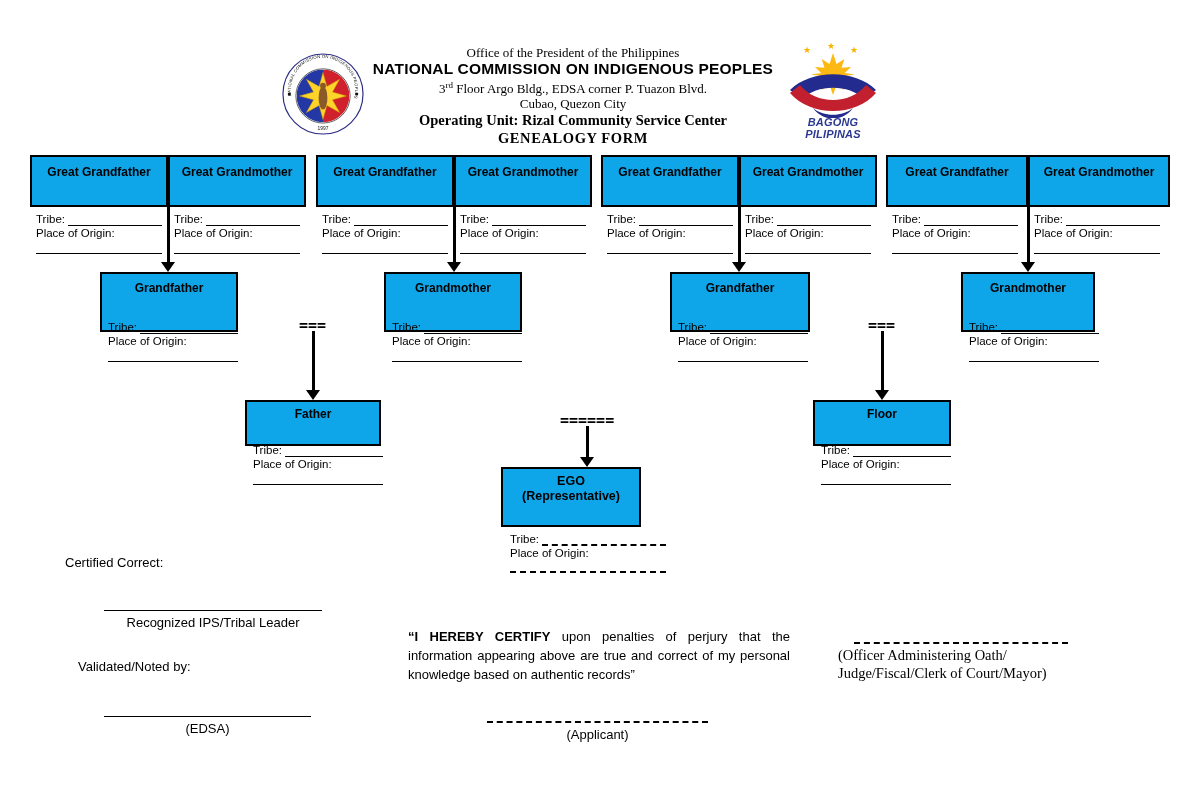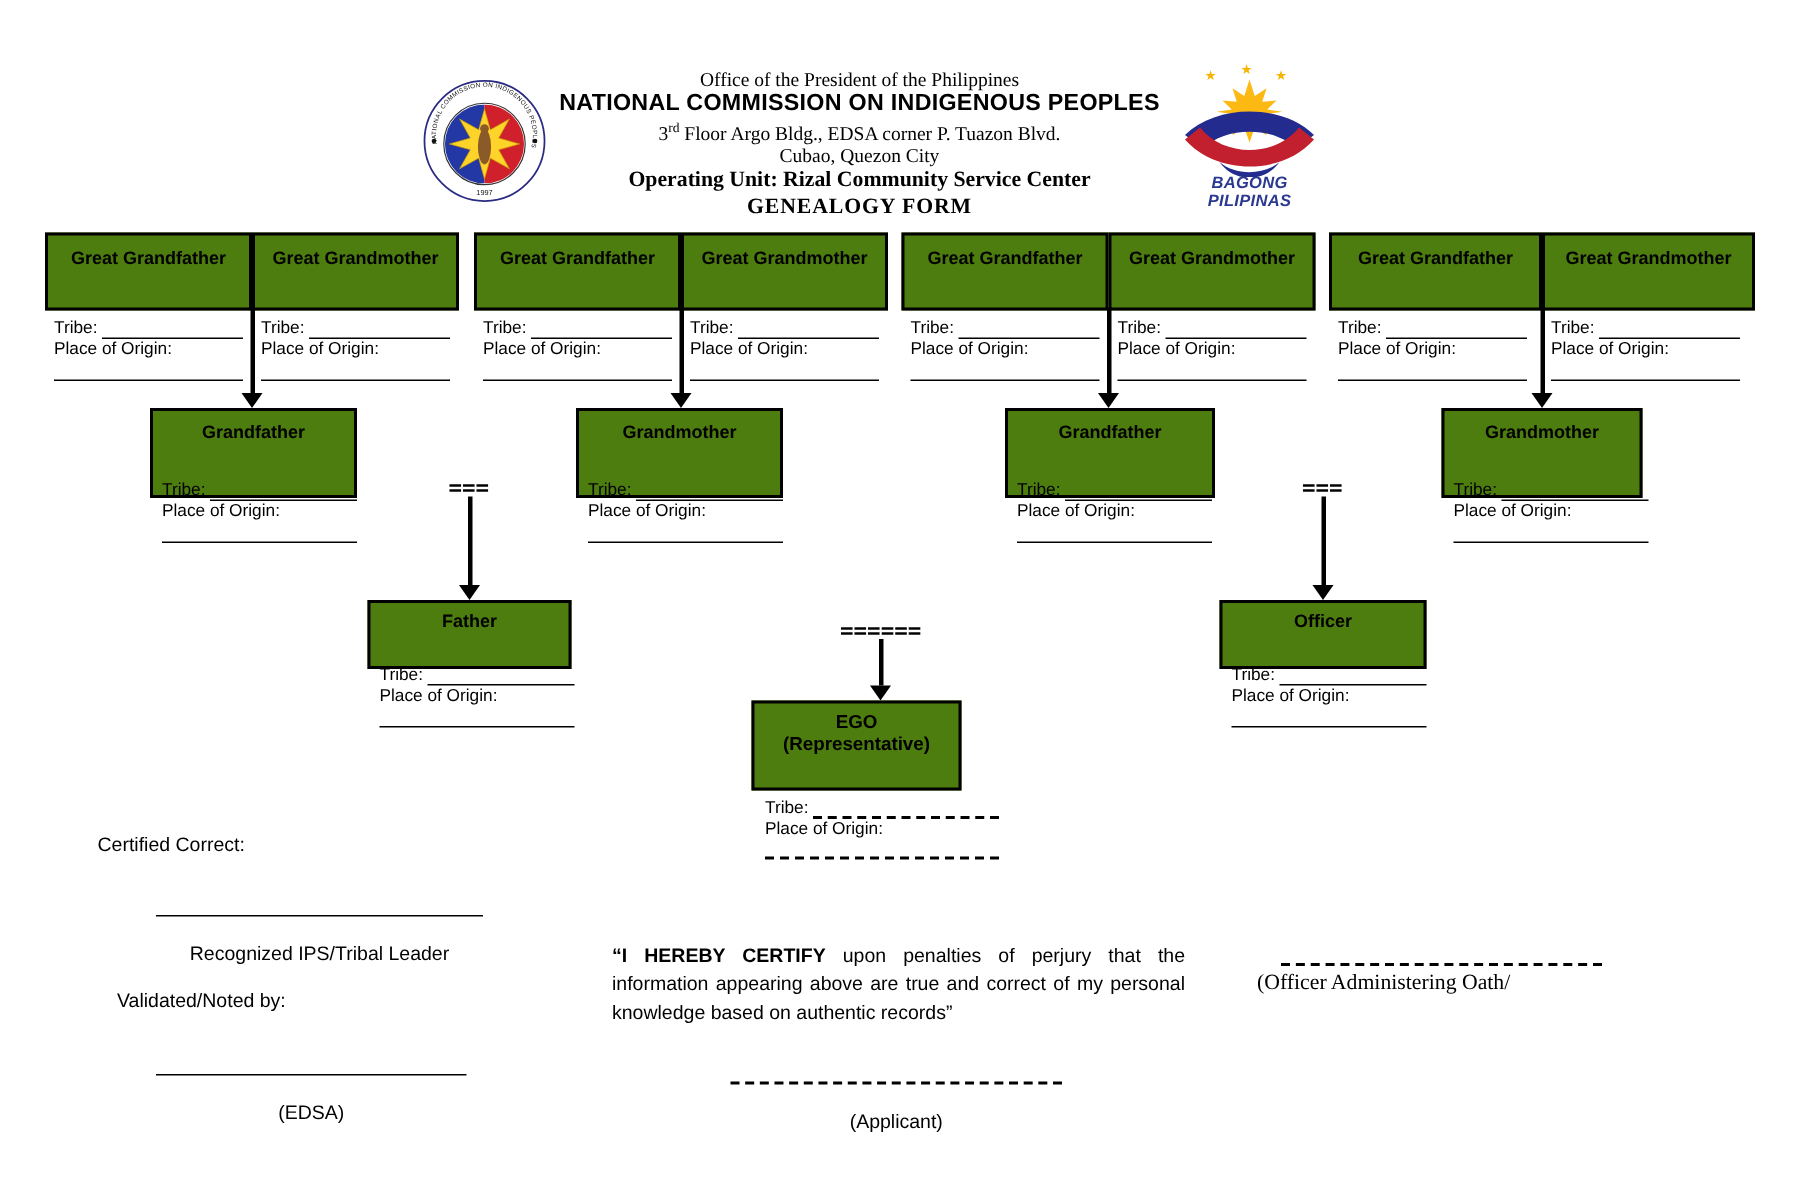--- a/index.html
+++ b/index.html
@@ -13,21 +13,21 @@
   .hdr-addr{font-family:"Liberation Serif",serif;font-size:13px;line-height:15px;}
   .hdr-addr sup{font-size:9px;}
   .hdr-city{font-family:"Liberation Serif",serif;font-size:13px;line-height:15px;}
   .hdr-unit{font-family:"Liberation Serif",serif;font-size:14.5px;font-weight:bold;line-height:18px;}
   .hdr-title{font-family:"Liberation Serif",serif;font-size:14.5px;font-weight:bold;line-height:18px;letter-spacing:0.6px;}
   .logo{position:absolute;}
   .bagong-caption{position:absolute;left:779px;top:116px;width:108px;text-align:center;
         font-size:11px;font-weight:bold;font-style:italic;color:#2b3990;letter-spacing:0.2px;}
 
   
-  .box{position:absolute;box-sizing:border-box;background:#4d7c0f;border:2px solid #000;
+  .box{position:absolute;box-sizing:border-box;background:#0ea5e9;border:2px solid #000;
        text-align:center;font-weight:bold;font-size:12px;}
   .ggbox{width:138px;height:52px;padding-top:8px;}
   .gpbox{height:60px;border-width:2.5px;padding-top:7px;}
   .pbox{height:46px;border-width:2.5px;padding-top:5px;}
   .egobox{border-width:2.5px;padding-top:5px;line-height:15px;font-size:12.5px;}
 
   
   .fields{position:absolute;font-size:11.5px;line-height:14px;}
   .frow{display:flex;align-items:flex-end;}
   .flabel{white-space:nowrap;padding-right:3px;}
@@ -41,21 +41,21 @@
   .varrow::after{content:"";position:absolute;left:50%;bottom:-10px;transform:translateX(-50%);
        border:7px solid transparent;border-bottom:none;border-top:10px solid #000;}
   .msym{position:absolute;font-family:"DejaVu Sans Mono",monospace;font-weight:bold;
        font-size:15px;line-height:14px;letter-spacing:0;}
 
   
   .flabel-lg{position:absolute;font-size:13px;}
   .sigblock{position:absolute;text-align:center;font-size:13px;}
   .sigline{border-bottom:1.5px solid #000;height:0;}
   .sigline-dash{border-bottom:2px dashed #000;height:0;}
-  .sigcap{margin-top:17px;}
+  .sigcap{margin-top:4px;}
   .certify{position:absolute;left:408px;top:627px;width:382px;font-size:13px;line-height:19px;
        text-align:justify;}
   .officer{position:absolute;left:838px;top:642px;width:245px;text-align:left;
        font-family:Liberation Serif, serif;font-size:14.5px;line-height:18px;}
   .officer .sigline-dash{width:214px;margin:0 auto 2px auto;}
 </style>
 </head>
 <body>
 
 <div id="page">
@@ -249,21 +249,21 @@
     <div class="blank"></div>
   </div>
 
   <div class="msym" style="left:299px;top:318px;">===</div>
   <div class="varrow" style="left:311.5px;top:331px;height:59px;"></div>
 
   <div class="msym" style="left:868px;top:318px;">===</div>
   <div class="varrow" style="left:880.5px;top:331px;height:59px;"></div>
 
   <div class="box pbox" style="left:245px;top:400px;width:136px;">Father</div>
-  <div class="box pbox" style="left:813px;top:400px;width:138px;">Officer</div>
+  <div class="box pbox" style="left:813px;top:400px;width:138px;">Floor</div>
 
   <div class="fields" style="left:253px;top:443px;width:130px;">
     <div class="frow">
         <span class="flabel">Tribe:</span>
         <span class="fill"></span>
       </div>
     <div class="frow">
         <span class="flabel">Place of Origin:</span>
       </div>
     <div class="blank"></div>
@@ -314,15 +314,16 @@
   <p class="certify" style="margin:0;"><b>“I HEREBY CERTIFY</b><span> upon penalties of perjury that the information appearing above are true and correct of my personal knowledge based on authentic records”</span></p>
 
   <div class="sigblock" style="left:487px;top:721px;width:221px;">
     <div class="sigline-dash"></div>
     <div class="sigcap">(Applicant)</div>
   </div>
 
   <div class="officer">
     <div class="sigline-dash"></div>
     <div>(Officer Administering Oath/</div>
+    <div>Judge/Fiscal/Clerk of Court/Mayor)</div>
   </div>
 
 </div>
 
 </body></html>

